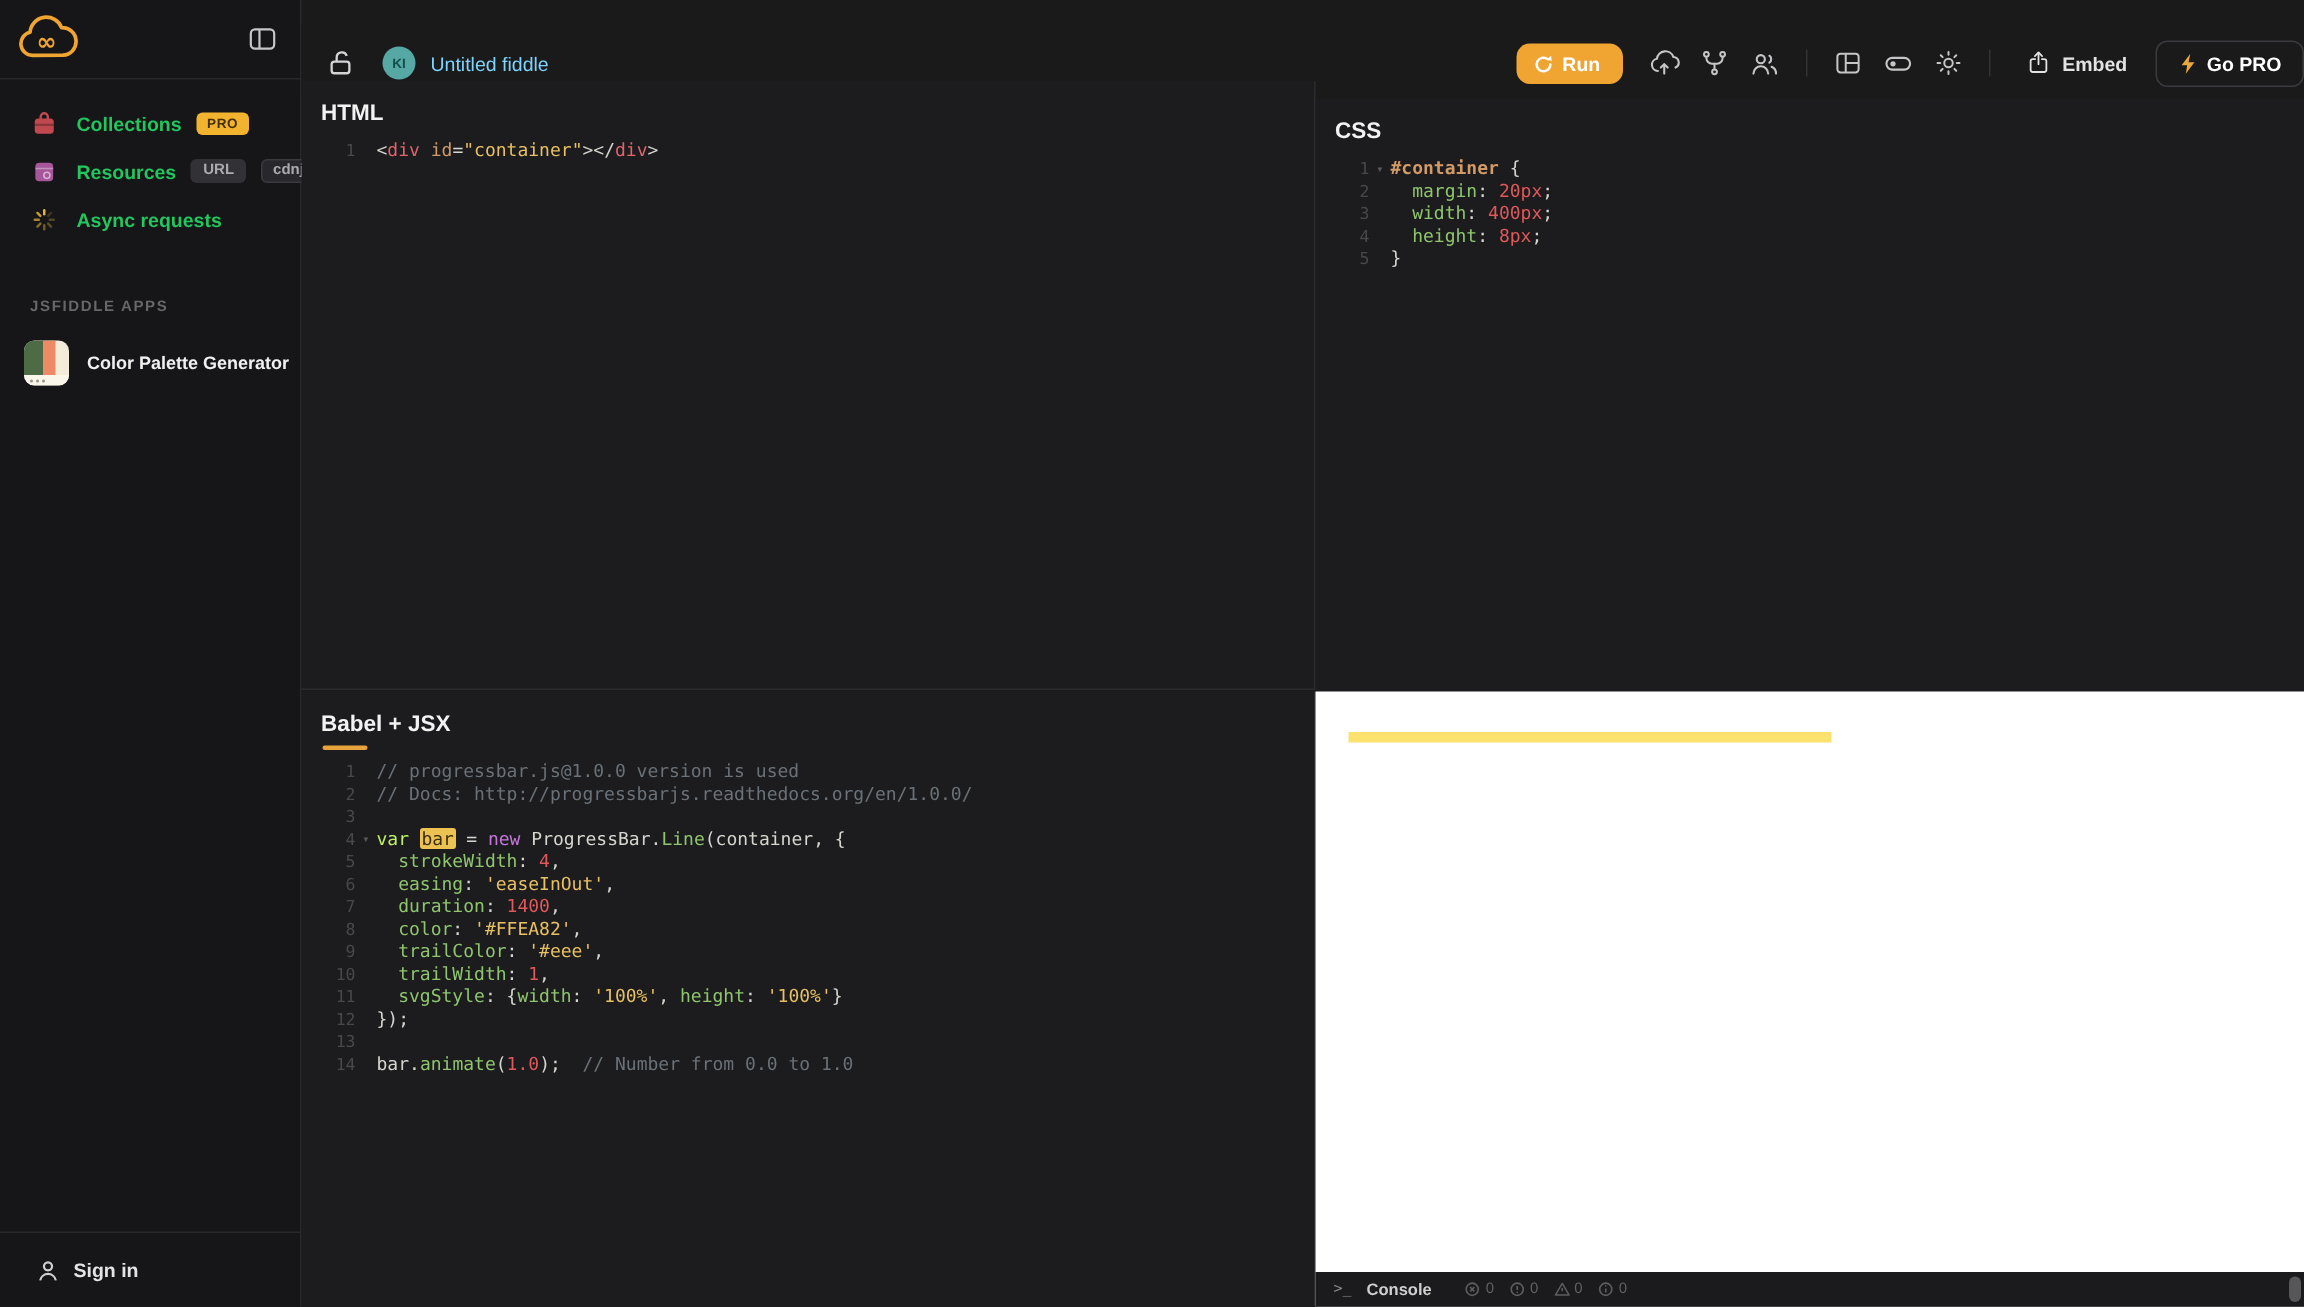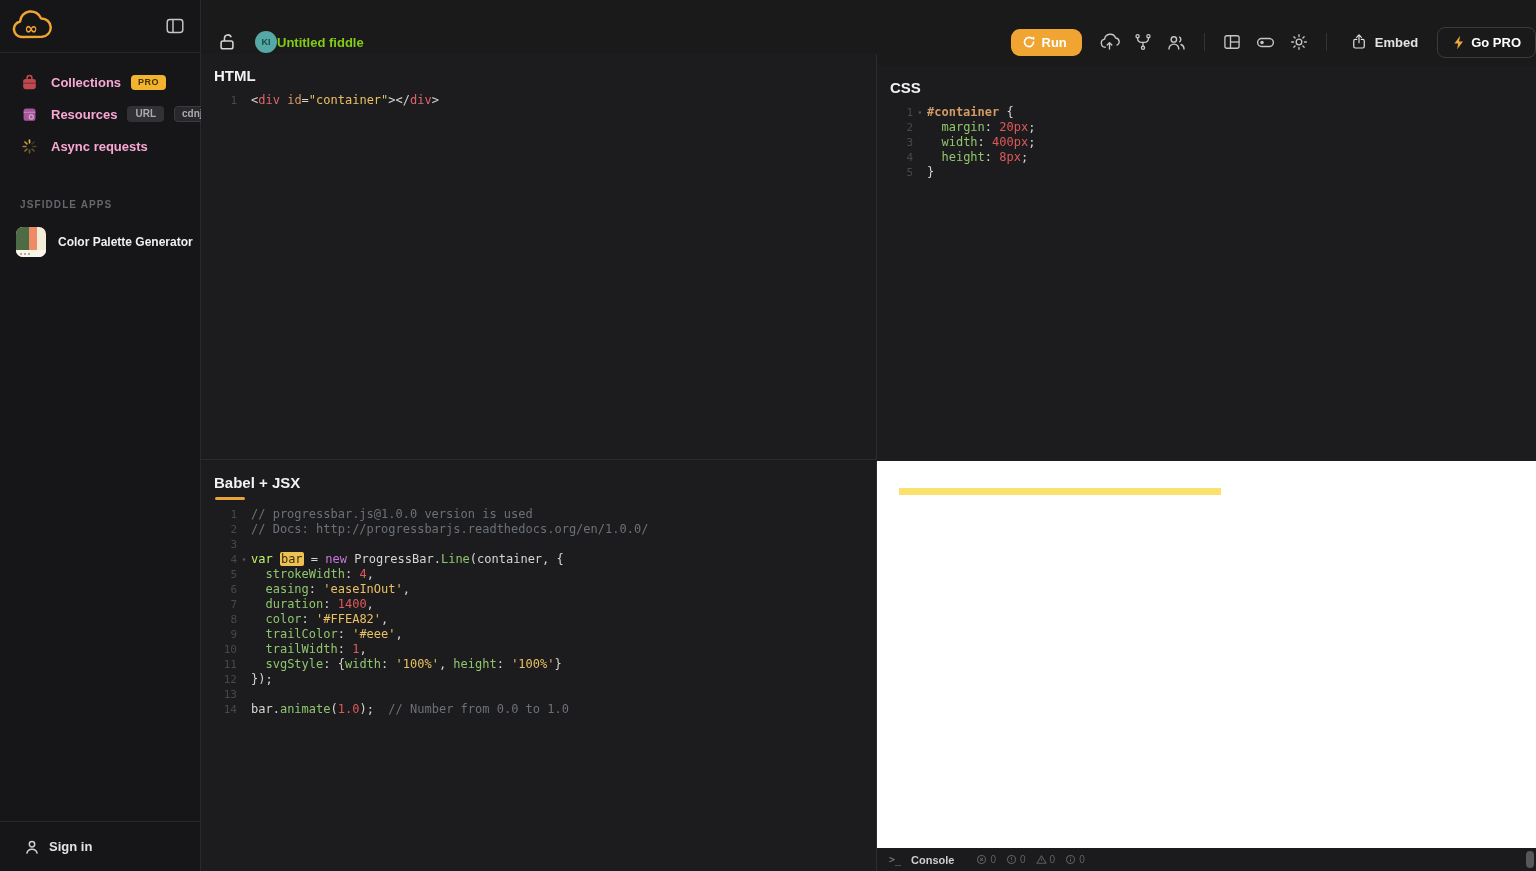--- a/index.html
+++ b/index.html
@@ -10,21 +10,21 @@
   
   .sidebar { position:absolute; left:0; top:0; width:201px; height:871px;
              background:#161618; border-right:1px solid #29292c; }
   .sidebar-head { height:53px; border-bottom:1px solid #28282b;
                   display:flex; align-items:center; padding:0 14px 0 10px; }
   .toggle-btn { margin-left:auto; background:none; border:none; cursor:pointer;
                 display:flex; align-items:center; }
   .nav { padding-top:13px; }
   .nav-item { height:32px; display:flex; align-items:center; padding-left:20px; cursor:pointer; }
   .nav-icon { width:19px; height:19px; margin-right:12px; flex:none; display:flex; }
-  .nav-label { font-size:13px; font-weight:700; color:#f9a8d4; }
+  .nav-label { font-size:13px; font-weight:700; color:#22c55e; }
   .badge { margin-left:10px; border-radius:4px; line-height:1; }
   .badge-pro { background:#F2B32E; color:#463000; font-size:9px; font-weight:800;
                padding:3px 7px; letter-spacing:.4px; }
   .badge-gray { background:#323236; color:#ababaf; font-size:10px; font-weight:600; padding:3px 8px; }
   .badge-dark { background:#28282c; color:#ababaf; border:1px solid #3a3a3f;
                 font-size:10px; font-weight:600; padding:2px 7px; }
   .badge-count { background:#ececec; color:#232323; font-size:10px; font-weight:700;
                  padding:2px 5px; margin-left:3px; border-radius:3px; }
   .badge-new { background:#4CAE5A; color:#eafcec; font-size:9px; font-weight:800;
                padding:3px 7px; letter-spacing:.4px; }
@@ -46,23 +46,23 @@
 
   
   .topbar { position:absolute; left:201px; top:16px; width:1335px; height:53px;
             background:#1a1a1b; border-bottom:1px solid #28282b;
             display:flex; align-items:center; padding-left:16px; overflow:hidden; }
   .icon-btn { background:none; border:none; cursor:pointer; display:flex;
               align-items:center; justify-content:center; color:#c6c6c8; padding:0; }
   .avatar { width:22px; height:22px; border-radius:50%; background:#55A8A4;
             display:flex; align-items:center; justify-content:center;
             font-size:9px; font-weight:800; color:#134d4b; margin-left:18px; cursor:pointer; }
-  .fiddle-title { font-size:13px; font-weight:700; color:#84cc16; cursor:text; }
+  .fiddle-title { margin-left:10px; font-size:13px; font-weight:400; color:#7dd3fc; cursor:text; }
   .topbar-right { margin-left:auto; display:flex; align-items:center; gap:13px; padding-right:14px; }
-  .run-btn { display:flex; align-items:flex-start; gap:6px; background:#F0A431; border:none;
+  .run-btn { display:flex; align-items:flex-end; gap:6px; background:#F0A431; border:none;
              border-radius:9px; padding:6px 15px 6px 11px; cursor:pointer;
              font-size:13px; font-weight:700; color:#fff; margin-right:4px; }
   .sep { width:1px; height:18px; background:#333336; margin:0 4px; }
   .embed-btn { display:flex; align-items:center; gap:7px; background:none; border:none;
                cursor:pointer; font-size:13px; font-weight:600; color:#e3e3e3; margin:0 6px; }
   .gopro-btn { display:flex; align-items:center; gap:6px; background:none;
                border:1px solid #3b3b3f; border-radius:8px; padding:7px 14px;
                cursor:pointer; font-size:13px; font-weight:700; color:#ffffff;
                margin-right:-14px; white-space:nowrap; }
 

